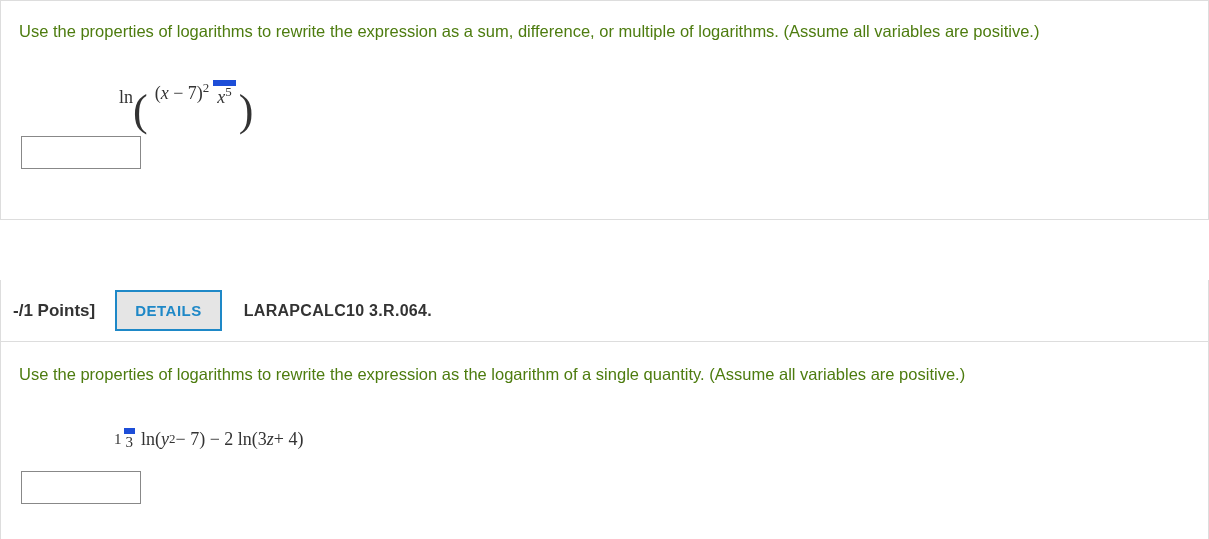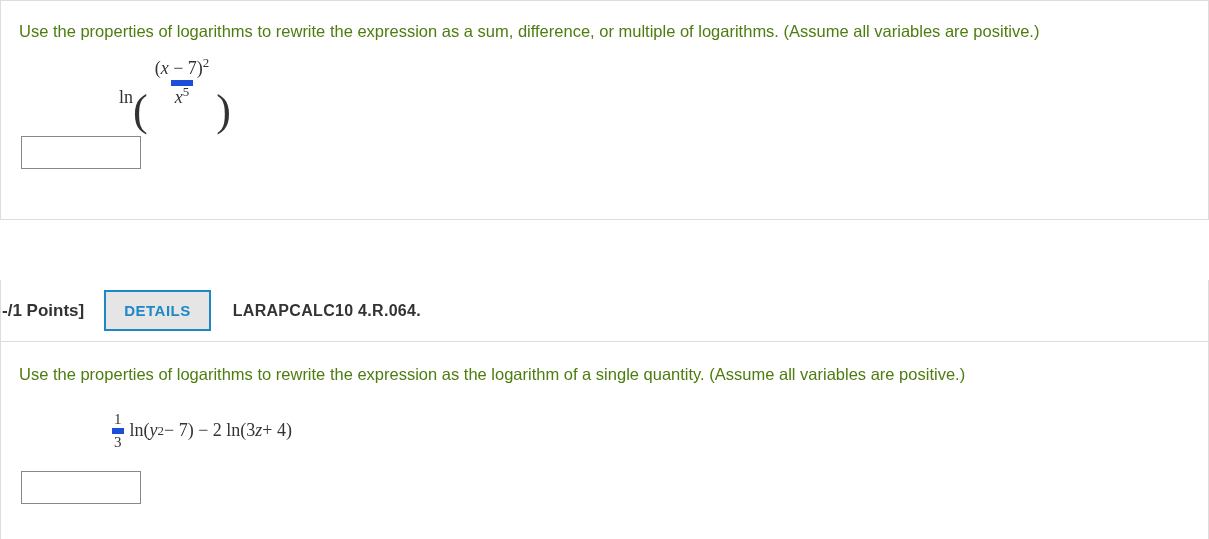--- a/index.html
+++ b/index.html
@@ -87,21 +87,21 @@
   .ln { font-style: normal; }
   .paren {
     font-size: 44px;
     line-height: 0;
     position: relative;
     top: 3px;
     font-weight: 300;
   }
   .frac {
     display: inline-flex;
-    flex-direction: column;
+    flex-direction: row;
     align-items: center;
     vertical-align: middle;
     margin: 0 3px;
   }
   .frac .num { padding: 0 4px 1px 4px; }
   .frac .den { border-top: 6px solid #1d4ed8; padding: 1px 4px 0 4px; }
   .italic { font-style: italic; }
   sup { font-size: 0.72em; vertical-align: super; line-height: 0; }
 
   .math-inline {
@@ -140,24 +140,24 @@
     <span class="paren">)</span>
   </div>
 
   <input type="text" class="answer-box" value="" style="">
 </div>
 
 <div class="gap"></div>
 
 <div class="q2-wrap">
 
-  <div class="question-header" style="padding-left:1px;">
+  <div class="question-header" style="padding-left:12px;">
     <span class="points-label">-/1 Points]</span>
     <button class="details-btn">DETAILS</button>
-    <span class="book-ref">LARAPCALC10 4.R.064.</span>
+    <span class="book-ref">LARAPCALC10 3.R.064.</span>
   </div>
 
   <div class="q2-body q2">
     <div class="prompt">Use the properties of logarithms to rewrite the expression as the logarithm of a single quantity. (Assume all variables are positive.)</div>
 
     <div class="math-block" style="margin-left:90px;">
       <span class="math-inline">
         <span class="frac small-frac">
           <span class="num">1</span>
           <span class="den">3</span>

